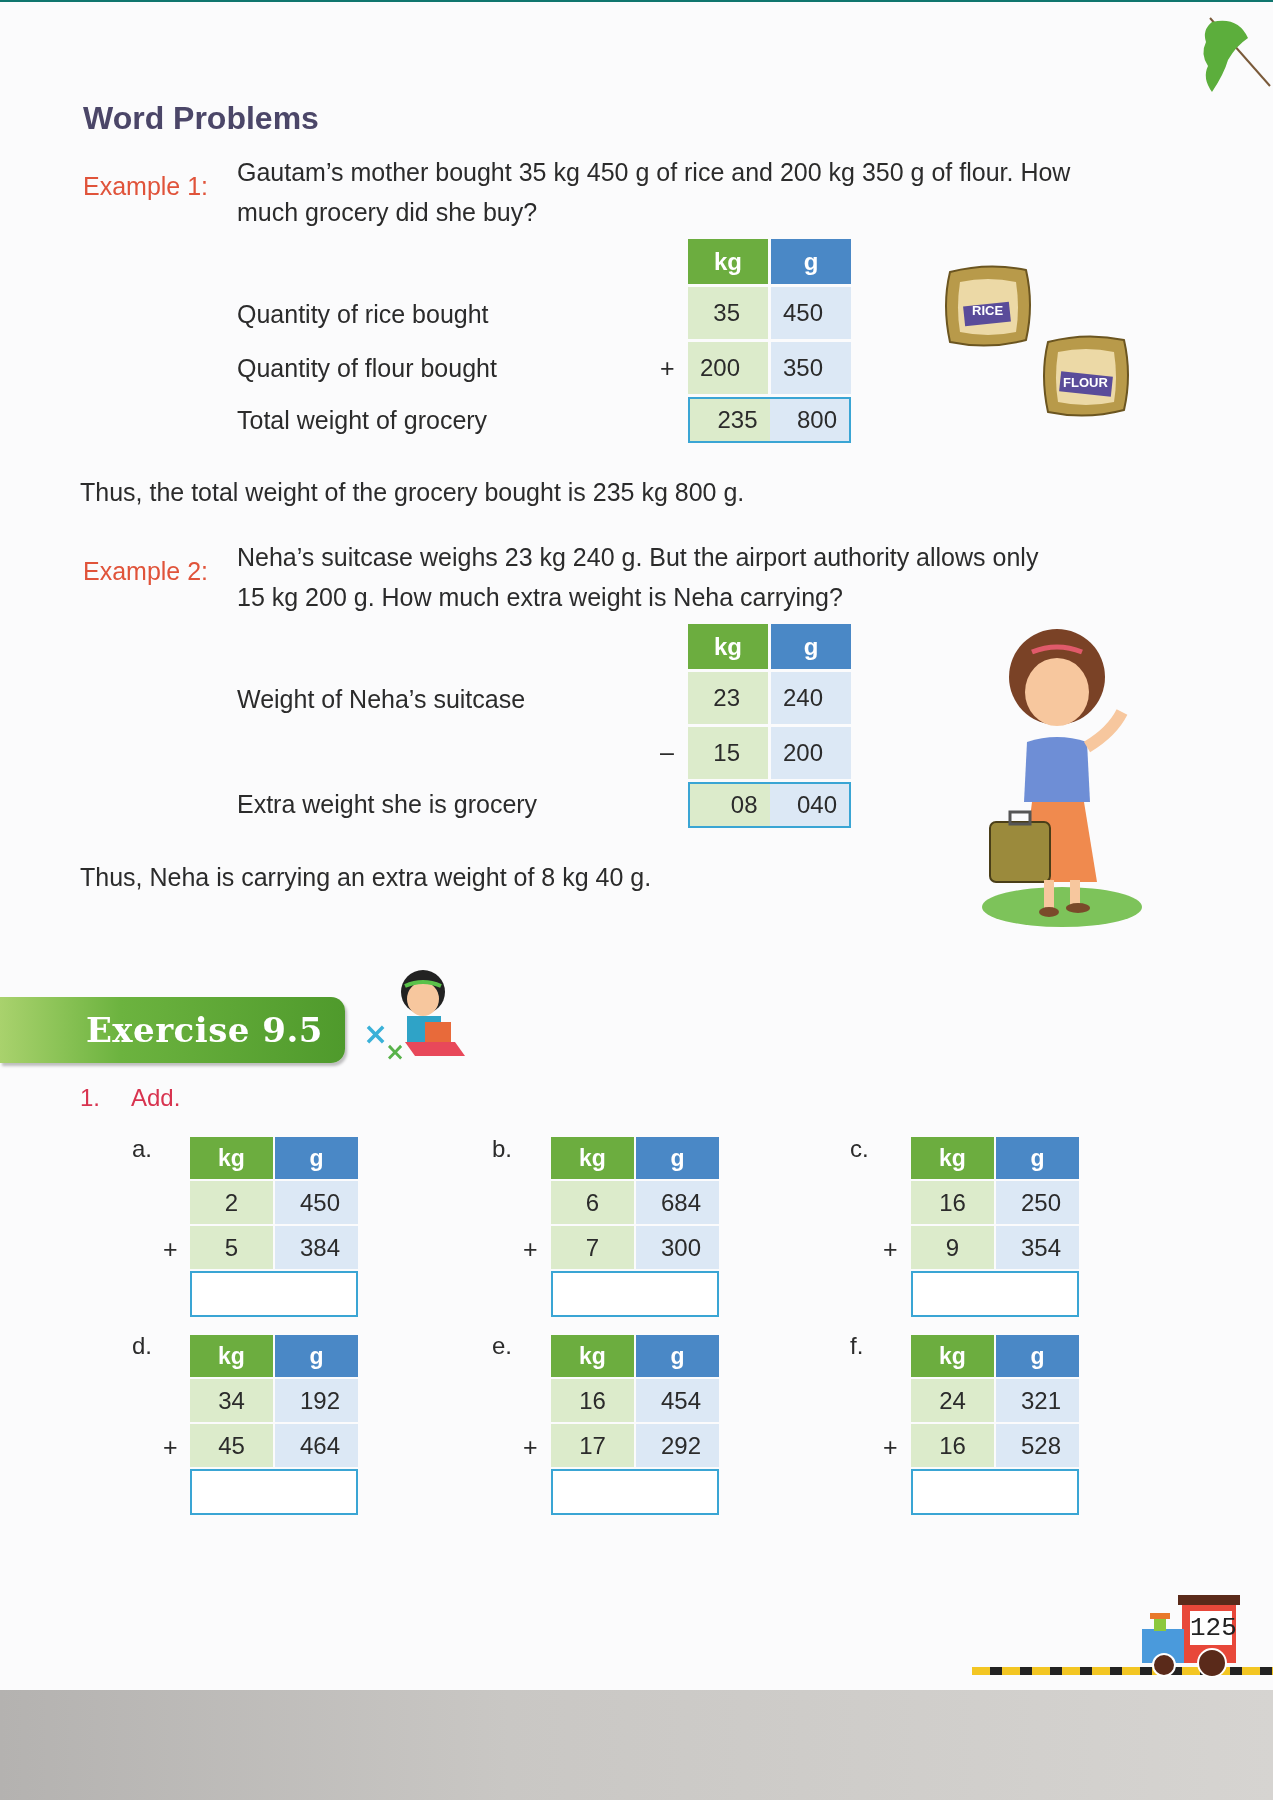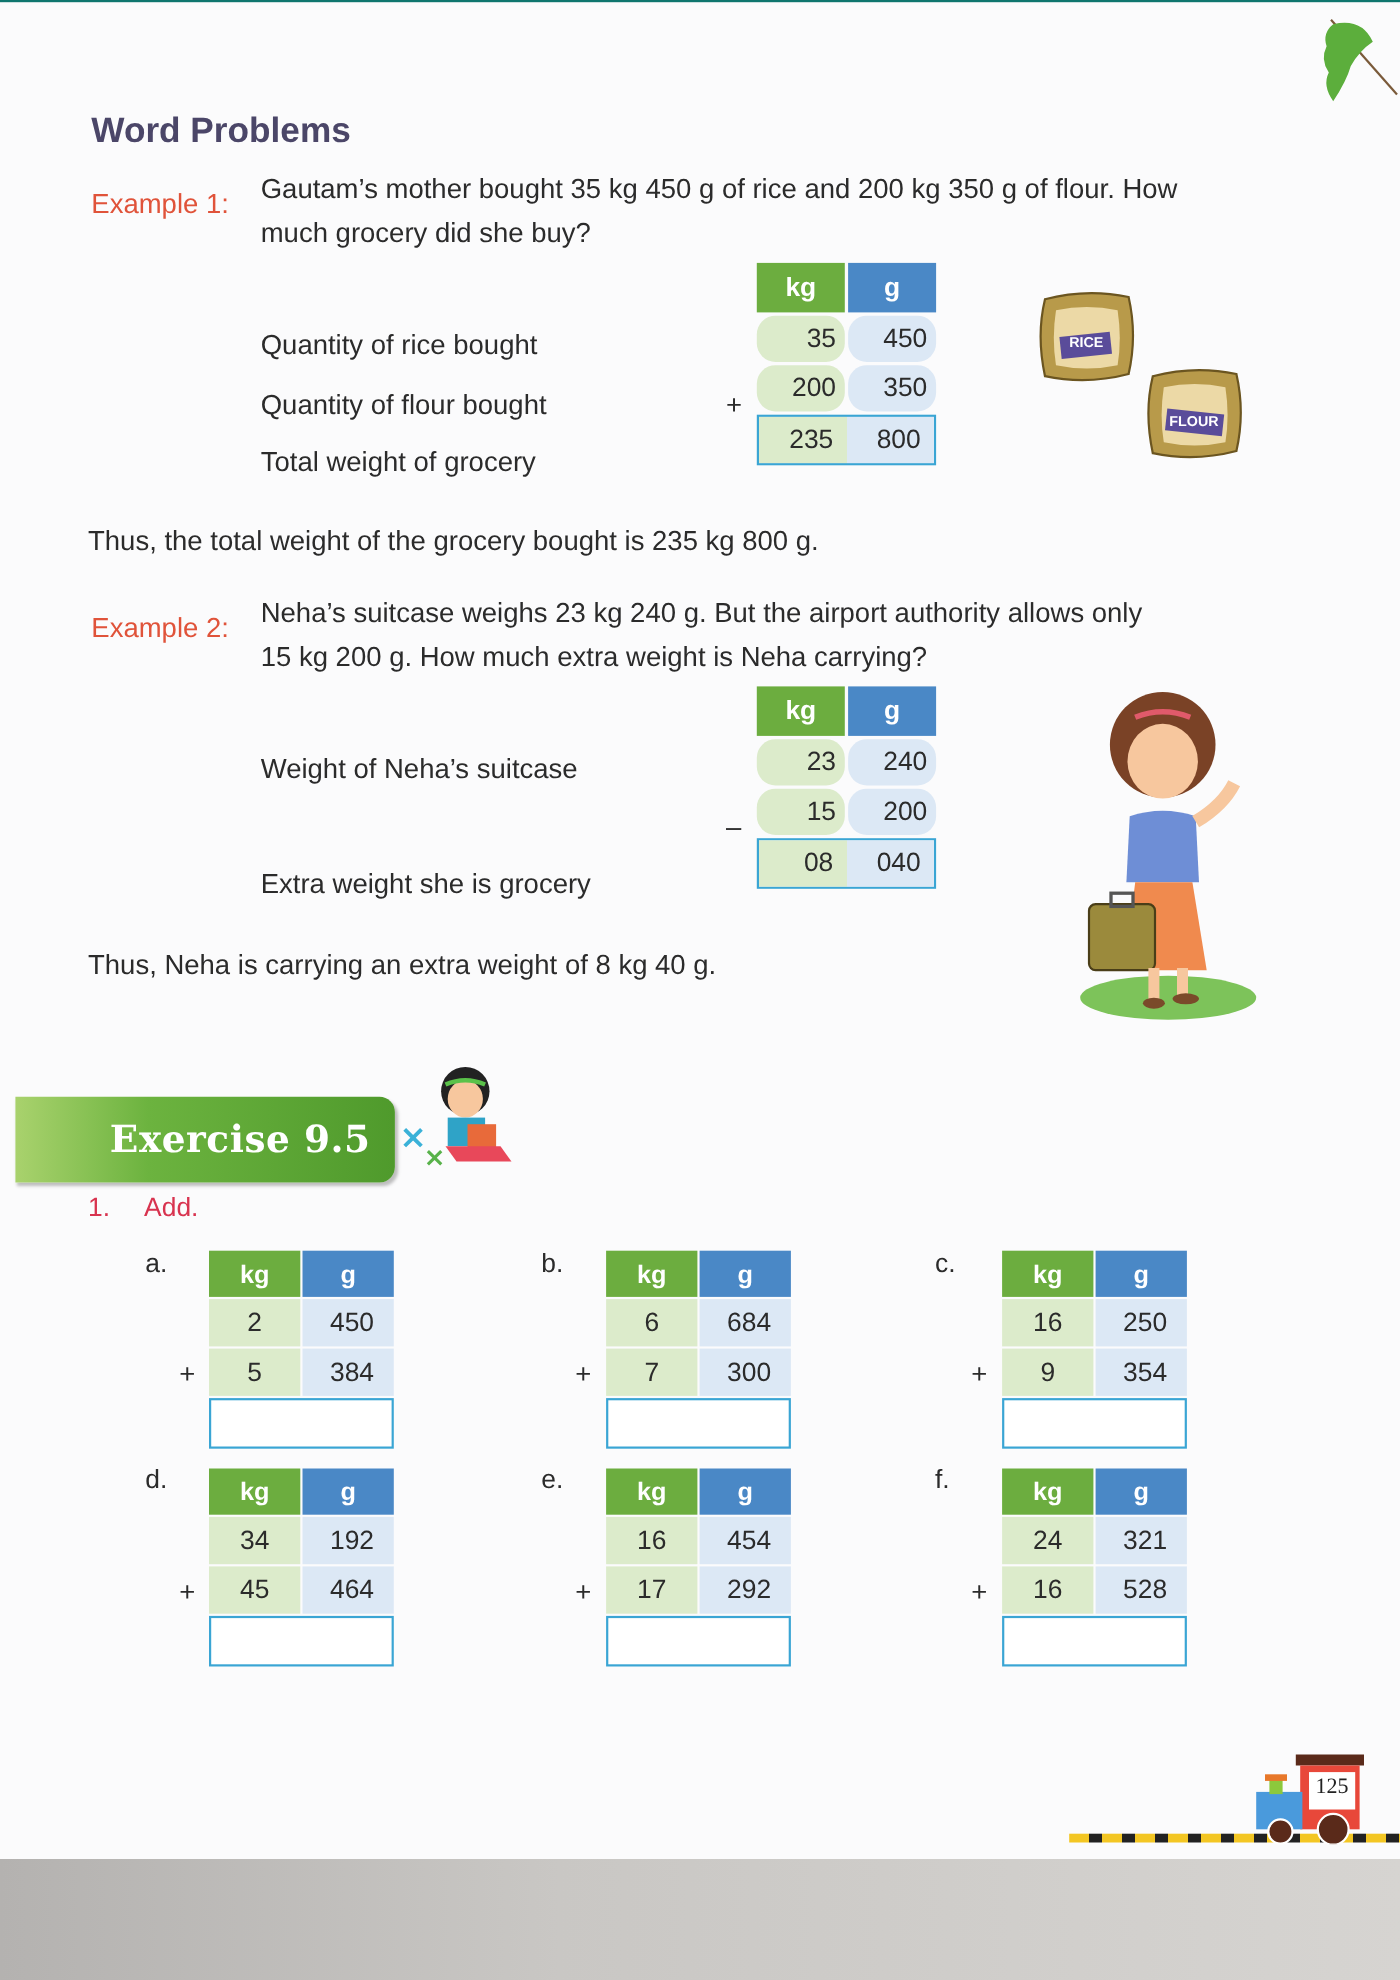--- a/index.html
+++ b/index.html
@@ -28,22 +28,22 @@
   .body-text { font-size: 25px; line-height: 40px; color: #2b2b2b; }
   .row-label { font-size: 25px; color: #2b2b2b; }
   .op { font-size: 25px; color: #2b2b2b; }
 
   
   .tbl { position: absolute; display: grid; grid-template-columns: 80px 80px; column-gap: 3px; row-gap: 3px; }
   .tbl .h { height: 45px; display: flex; align-items: center; justify-content: center;
             color: #fff; font-weight: bold; font-size: 24px; }
   .tbl .h.kg { background: #6cad3f; }
   .tbl .h.g  { background: #4a88c6; }
-  .tbl .c { height: 42px; display: flex; align-items: center; justify-content: flex-end;
-            padding-right: 8px; font-size: 24px; box-sizing: border-box; color: #2b2b2b; border-radius: 17px; }
+  .tbl .c { height: 52px; display: flex; align-items: center; justify-content: flex-end;
+            padding-right: 28px; font-size: 24px; box-sizing: border-box; color: #2b2b2b; }
   .tbl .c.kg { background: #dcebcb; }
   .tbl .c.g  { background: #dce8f5; }
   .tbl .res { grid-column: 1 / span 2; height: 46px; border: 2px solid #3aa5d4; box-sizing: border-box;
               display: grid; grid-template-columns: 1fr 1fr; }
   .tbl .res span { display: flex; align-items: center; justify-content: flex-end; padding-right: 12px; font-size: 24px; }
   .tbl .res span:first-child { background: #dcebcb; }
   .tbl .res span:last-child  { background: #dce8f5; text-align: right; }
 
   
   .etbl { position: absolute; display: grid; grid-template-columns: 83px 83px; column-gap: 2px; row-gap: 2px; }
@@ -51,25 +51,25 @@
   .etbl .h.kg { background: #6cad3f; }
   .etbl .h.g  { background: #4a88c6; }
   .etbl .c { height: 43px; display: flex; align-items: center; justify-content: flex-end; padding-right: 18px; font-size: 24px; box-sizing: border-box; }
   .etbl .c.kg { background: #dcebcb; justify-content: center; padding-right: 0; }
   .etbl .c.g  { background: #dce8f5; }
   .etbl .ans { grid-column: 1 / span 2; height: 46px; border: 2px solid #3aa5d4; box-sizing: border-box; background: #fff; }
 
   .item-letter { font-size: 24px; color: #2b2b2b; }
 
   .exercise-banner {
-    left: 0; top: 995px; width: 345px; height: 78px;
+    left: 0; top: 995px; width: 345px; height: 66px;
     background: linear-gradient(90deg, #a9d26d 0%, #6cb33f 35%, #4f9a2c 100%);
     border-radius: 0 14px 14px 0;
     box-shadow: 2px 3px 3px rgba(0,0,0,0.25);
-    display: flex; align-items: center; justify-content: flex-end; padding-right: 22px; box-sizing: border-box; margin-left: 14px;
+    display: flex; align-items: center; justify-content: flex-end; padding-right: 22px; box-sizing: border-box;
   }
   .exercise-banner span { font-family: "DejaVu Serif", serif; font-weight: bold; font-size: 34px; color: #fff; letter-spacing: 0.5px; }
 
   .q-num { font-size: 24px; color: #d8334f; }
 </style>
 </head>
 <body>
 
 <div class="page">
 
@@ -257,16 +257,16 @@
   <svg class="abs" style="left:1140px;top:1585px" width="100" height="90">
     <rect x="38" y="8" width="62" height="10" fill="#5a2a1a"></rect>
     <rect x="42" y="18" width="54" height="58" fill="#e8483a"></rect>
     <rect x="50" y="24" width="42" height="34" fill="#fff"></rect>
     <rect x="2" y="42" width="42" height="34" fill="#4a9adc"></rect>
     <rect x="14" y="30" width="12" height="14" fill="#8cc83c"></rect>
     <rect x="10" y="26" width="20" height="6" fill="#e8782a"></rect>
     <circle cx="24" cy="78" r="11" fill="#5a2a1a" stroke="#fff" stroke-width="2"></circle>
     <circle cx="72" cy="76" r="14" fill="#5a2a1a" stroke="#fff" stroke-width="2"></circle>
   </svg>
-  <div class="abs" style="left:1190px;top:1611px;width:42px;text-align:center;font-family:Liberation Serif, serif;font-size:20px;color:#222">125</div>
+  <div class="abs" style="left:1190px;top:1611px;width:42px;text-align:center;font-family:Liberation Mono, monospace;font-size:26px;color:#222">125</div>
 
 </div>
 <div class="scan-bottom"></div>
 
 </body></html>

